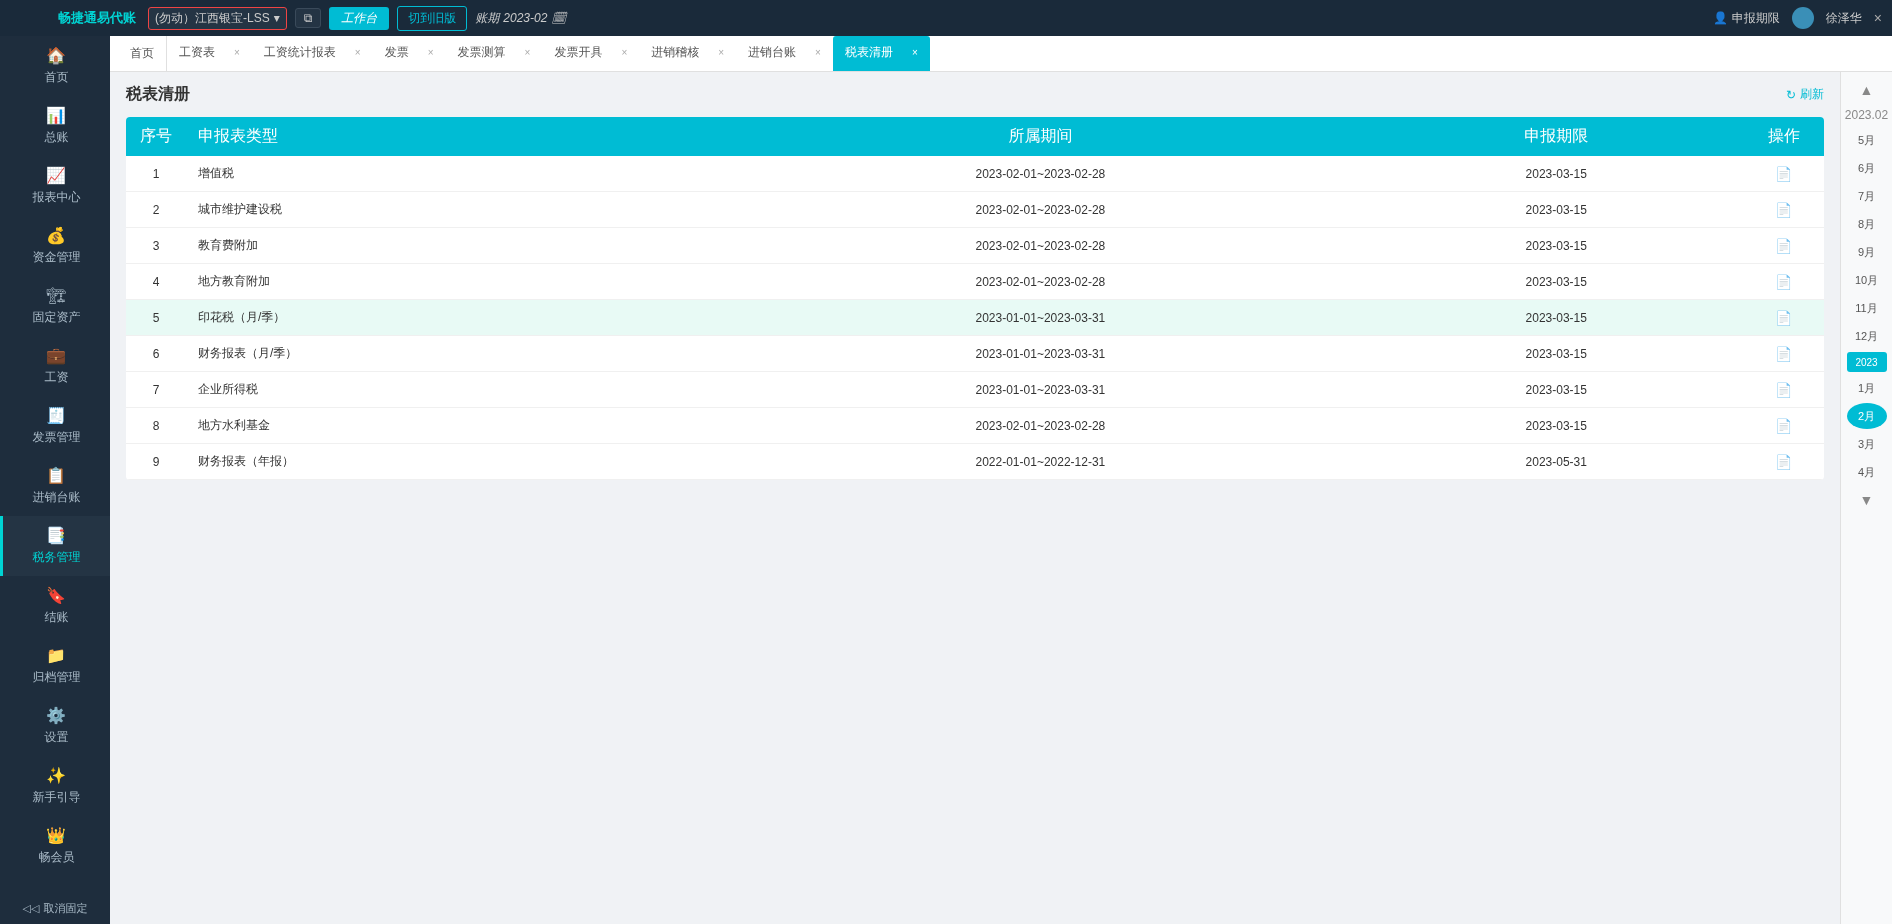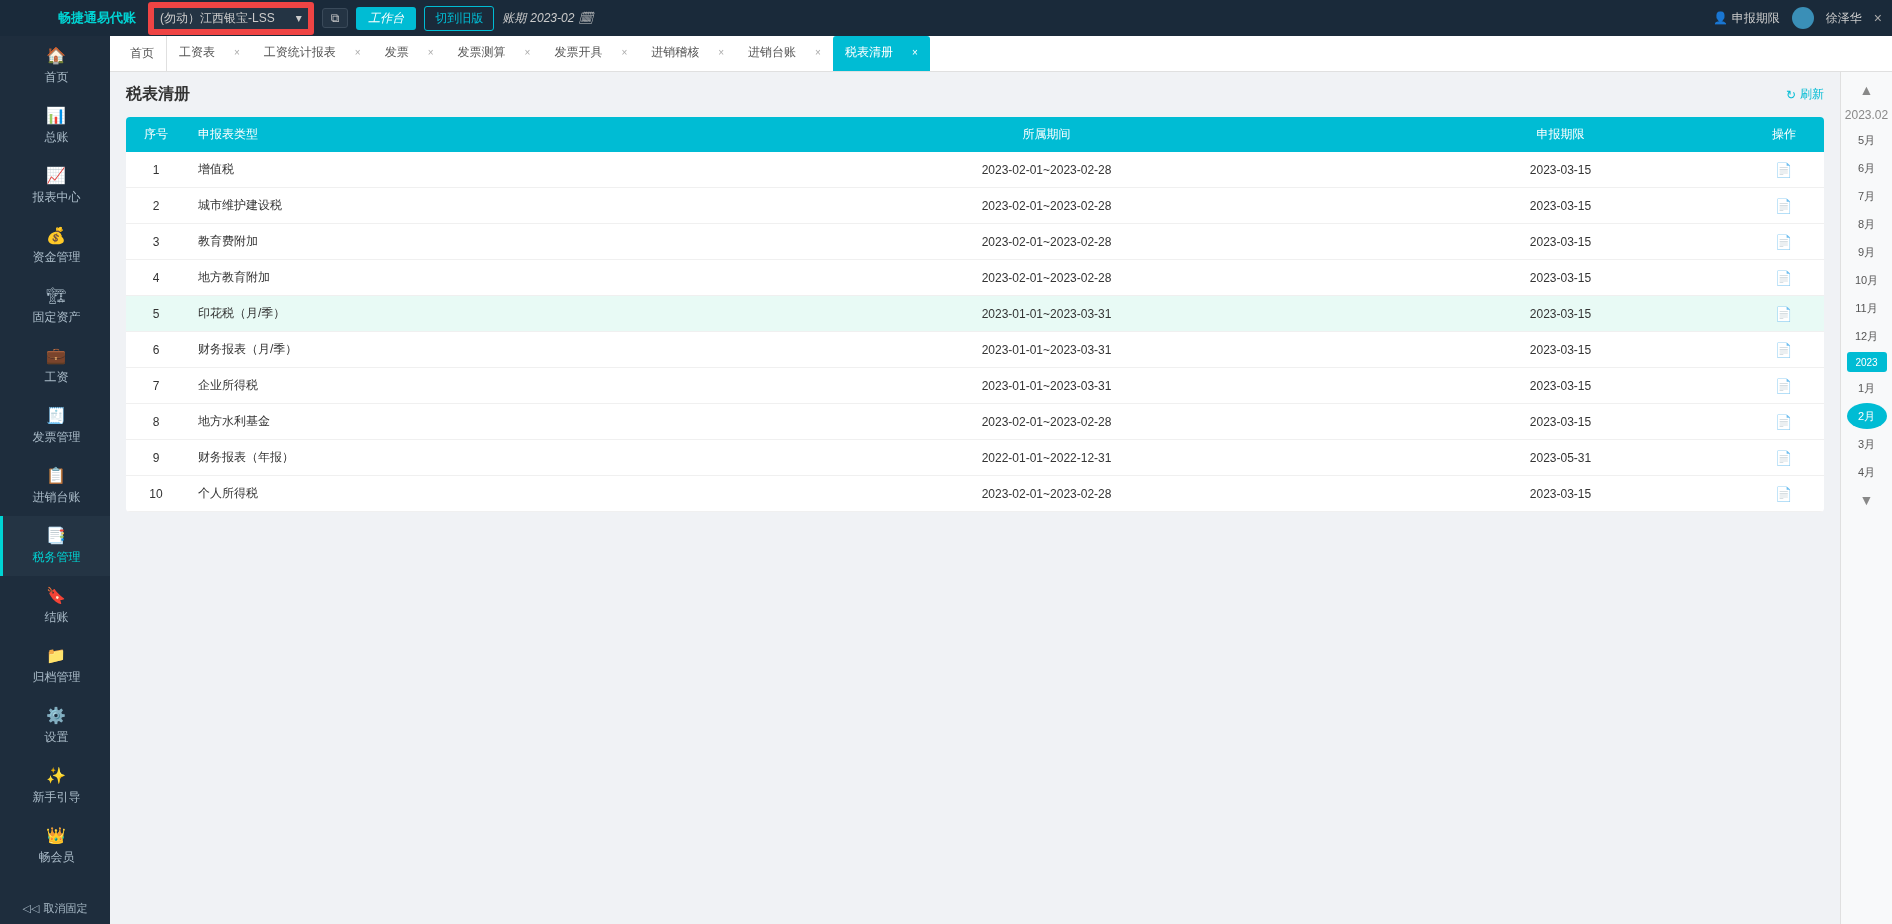--- a/index.html
+++ b/index.html
@@ -17,29 +17,29 @@
     }
     .top-bar-logo {
       color: #00d4d4;
       font-size: 13px;
       font-weight: bold;
       margin-right: 4px;
       margin-left: 48px;
     }
     .top-bar-dropdown {
       background: #243444;
-      border: 6px solid #ef4444;
+      border: 1px solid #ef4444;
       color: #ccc;
       border-radius: 3px;
       padding: 2px 6px;
       font-size: 12px;
       cursor: pointer;
       display: flex;
       align-items: center;
-      gap: 21px;
+      gap: 4px;
     }
     .top-bar-icon-btn {
       background: #243444;
       border: 1px solid #3a4a5a;
       color: #ccc;
       border-radius: 3px;
       padding: 2px 8px;
       font-size: 12px;
       cursor: pointer;
     }
@@ -229,21 +229,21 @@
       background: #fff;
       border-radius: 4px;
       overflow: hidden;
     }
     .data-table thead tr {
       background: #00bcd4;
       color: #fff;
     }
     .data-table thead th {
       padding: 9px 12px;
-      font-size: 12px;
+      font-size: 16px;
       font-weight: normal;
       text-align: center;
       border: none;
       margin-top: 42px;
     }
     .data-table tbody tr {
       border-bottom: 1px solid #f0f0f0;
     }
     .data-table tbody tr.highlighted {
       background: #e8faf5;
@@ -548,29 +548,20 @@
     </tr>
               <tr>
       <td>9</td>
       <td class="name-col">财务报表（年报）</td>
       <td>2022-01-01~2022-12-31</td>
       <td>2023-05-31</td>
       <td>
         <span class="action-icon" title="操作">📄</span>
       </td>
     </tr>
-              <tr>
-      <td>10</td>
-      <td class="name-col">个人所得税</td>
-      <td>2023-02-01~2023-02-28</td>
-      <td>2023-03-15</td>
-      <td>
-        <span class="action-icon" title="操作">📄</span>
-      </td>
-    </tr>
             </tbody>
         </table>
 
       </div>
 
       <div class="calendar-panel">
         <div class="cal-nav-btn">▲</div>
         <div class="cal-year-label">2023.02</div>
 
         <div class="cal-month-item">5月</div>

